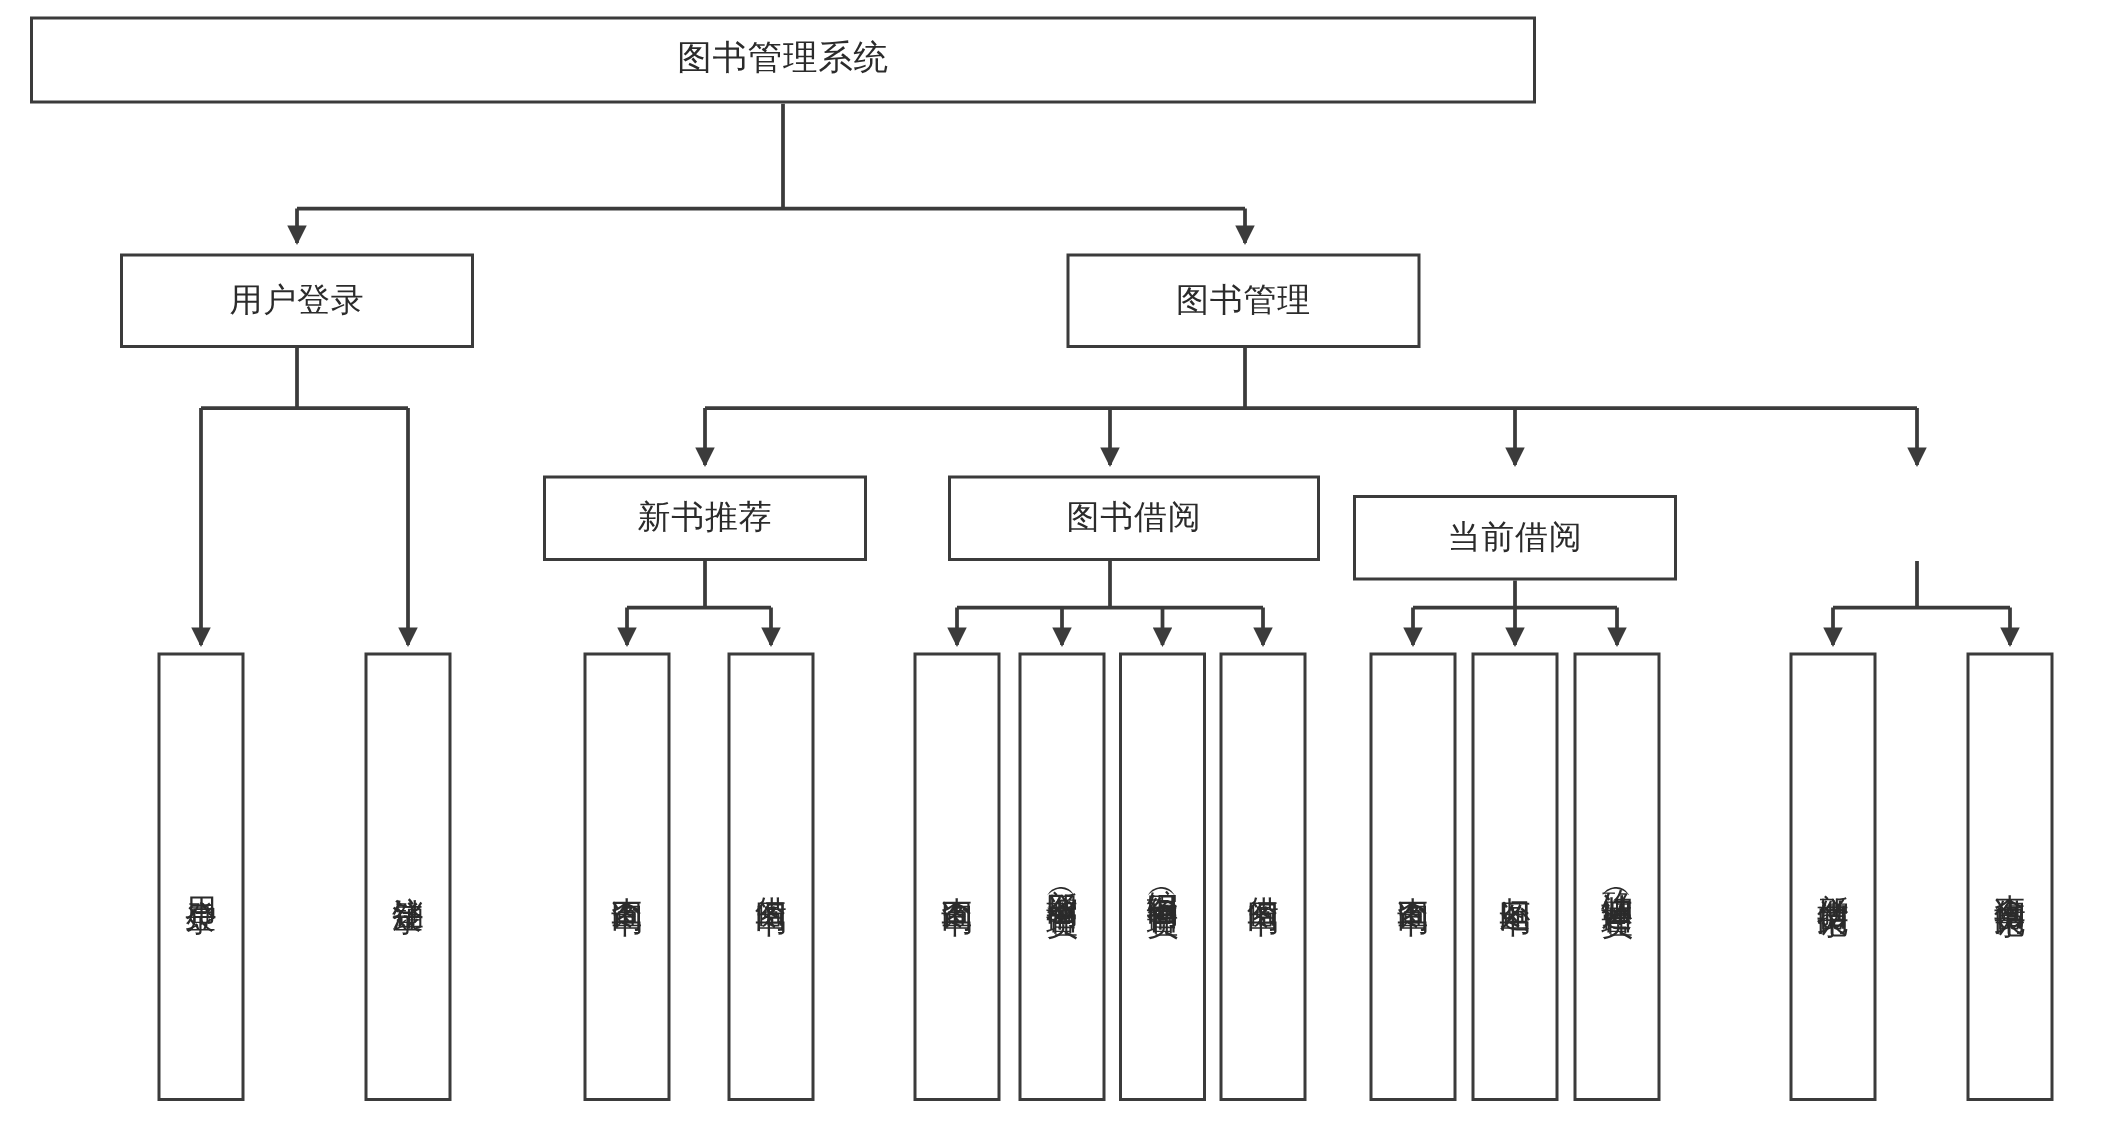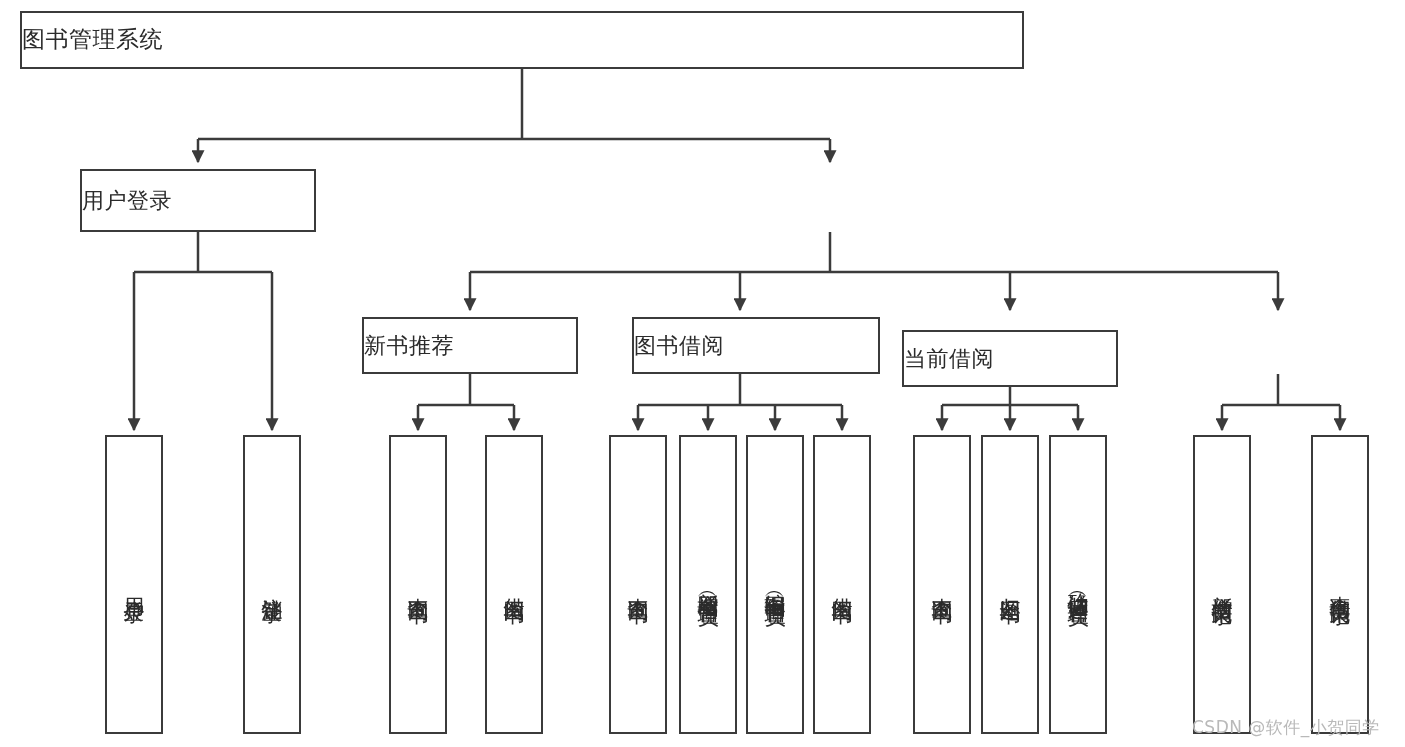--- a/index.html
+++ b/index.html
@@ -26,21 +26,21 @@
     height: 747px;
     pointer-events: none;
   }
   .node {
     position: absolute;
     box-sizing: border-box;
     border: 2.5px solid #3b3b3b;
     background: #ffffff;
     display: flex;
     align-items: center;
-    justify-content: flex-start;
+    justify-content: center;
     color: #2b2b2b;
   }
   .node .lbl {
     text-align: center;
     line-height: 1.18;
     letter-spacing: 0.5px;
   }
   
   .node.h .lbl {
     font-size: 22px;
@@ -126,20 +126,23 @@
   </svg>
 
   <div class="node h root" style="left:20px; top:11px; width:1004px; height:58px;">
     <span class="lbl">图书管理系统</span>
   </div>
 
   <div class="node h" style="left:80px; top:169px; width:236px; height:63px;">
     <span class="lbl">用户登录</span>
   </div>
 
+  <div class="node h" style="left:711px; top:169px; width:236px; height:63px;">
+    <span class="lbl">图书管理</span>
+  </div>
 
   <div class="node h" style="left:362px; top:317px; width:216px; height:57px;">
     <span class="lbl">新书推荐</span>
   </div>
 
   <div class="node h" style="left:632px; top:317px; width:248px; height:57px;">
     <span class="lbl">图书借阅</span>
   </div>
 
   <div class="node h" style="left:902px; top:330px; width:216px; height:57px;">
@@ -184,15 +187,14 @@
     <span class="lbl">确认归还（管理员）</span>
   </div>
 
   <div class="node v" style="left:1193px; top:435px; width:58px; height:299px;">
     <span class="lbl">新增借阅记录</span>
   </div>
   <div class="node v" style="left:1311px; top:435px; width:58px; height:299px;">
     <span class="lbl">查询借阅记录</span>
   </div>
 
-  <div class="watermark" style="left:1192px; top:716px;">CSDN @软件_小贺同学</div>
 
 </div>
 
 </body></html>

